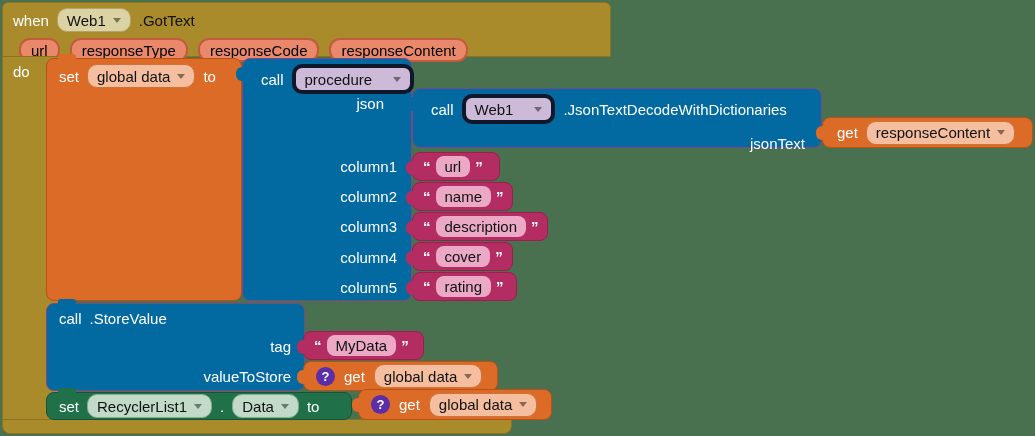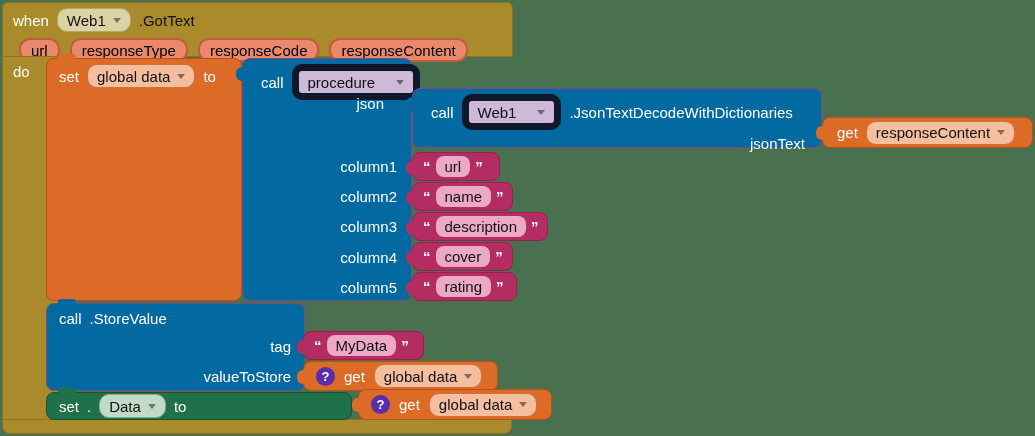--- a/index.html
+++ b/index.html
@@ -21,21 +21,21 @@
 
   .row { display:flex; align-items:center; gap:8px; }
 
   .dd {
     display:inline-flex; align-items:center; gap:7px;
     border-radius:10px; padding:1px 9px; height:20px;
     color:#111; white-space:nowrap; cursor:pointer;
   }
   .dd-cream    { background:#DCD3A4; border:1px solid #B5A468; }
   .dd-salmon   { background:#F5BE9F; border:1px solid #D0703B; }
-  .dd-lavender { background:#CDBAD8; border:7px solid #0f172a;gap:21px; }
+  .dd-lavender { background:#CDBAD8; border:4px solid #0f172a;gap:21px; }
   .dd-sage     { background:#C2DBC9; border:1px solid #86AB93; }
 
   .tri { width:0; height:0; border-left:4px solid transparent;
          border-right:4px solid transparent; border-top:5px solid rgba(0,0,0,0.45); }
 
   .pill {
     background:#E9886B; border:2px solid #C25B3B; border-radius:11px;
     padding:0 10px; height:20px; display:inline-flex; align-items:center;
     color:#000; white-space:nowrap;
   }
@@ -60,21 +60,21 @@
     border-radius:6px 0 0 6px; background:inherit;
   }
   .tab::after {
     content:""; position:absolute; top:-5px; left:11px; width:18px; height:6px;
     border-radius:3px 3px 0 0; background:inherit;
   }
 </style>
 </head>
 <body>
 
-<div class="block mustard" style="left:2px; top:2px; width:511px; height:55px; border-radius:6px 6px 0 0;">
+<div class="block mustard" style="left:2px; top:2px; width:609px; height:55px; border-radius:6px 6px 0 0;">
   <div class="row" style="padding:5px 0 0 10px;">
     <span class="kw">when</span>
     <span class="dd dd-cream">
       <span>Web1</span>
       <span class="tri"></span>
     </span>
     <span class="dark">.GotText</span>
   </div>
   <div class="row" style="padding:6px 0 0 16px; gap:10px;">
     <span class="pill">url</span>
@@ -182,20 +182,24 @@
   <span class="help">?</span>
   <span class="kw">get</span>
   <span class="dd dd-salmon">
     <span>global data</span>
     <span class="tri"></span>
   </span>
 </div>
 
 <div class="block green tab" style="left:46px; top:392px; width:306px; height:28px; z-index:2; display:flex; align-items:center; gap:8px; padding-left:12px;">
   <span class="kw">set</span>
+  <span class="dd dd-sage">
+    <span>RecyclerList1</span>
+    <span class="tri"></span>
+  </span>
   <span class="kw">.</span>
   <span class="dd dd-sage">
     <span>Data</span>
     <span class="tri"></span>
   </span>
   <span class="kw">to</span>
 </div>
 
 <div class="block orange plug" style="left:358px; top:389px; width:194px; height:31px; z-index:3; display:flex; align-items:center; gap:9px; padding-left:12px;">
   <span class="help">?</span>

